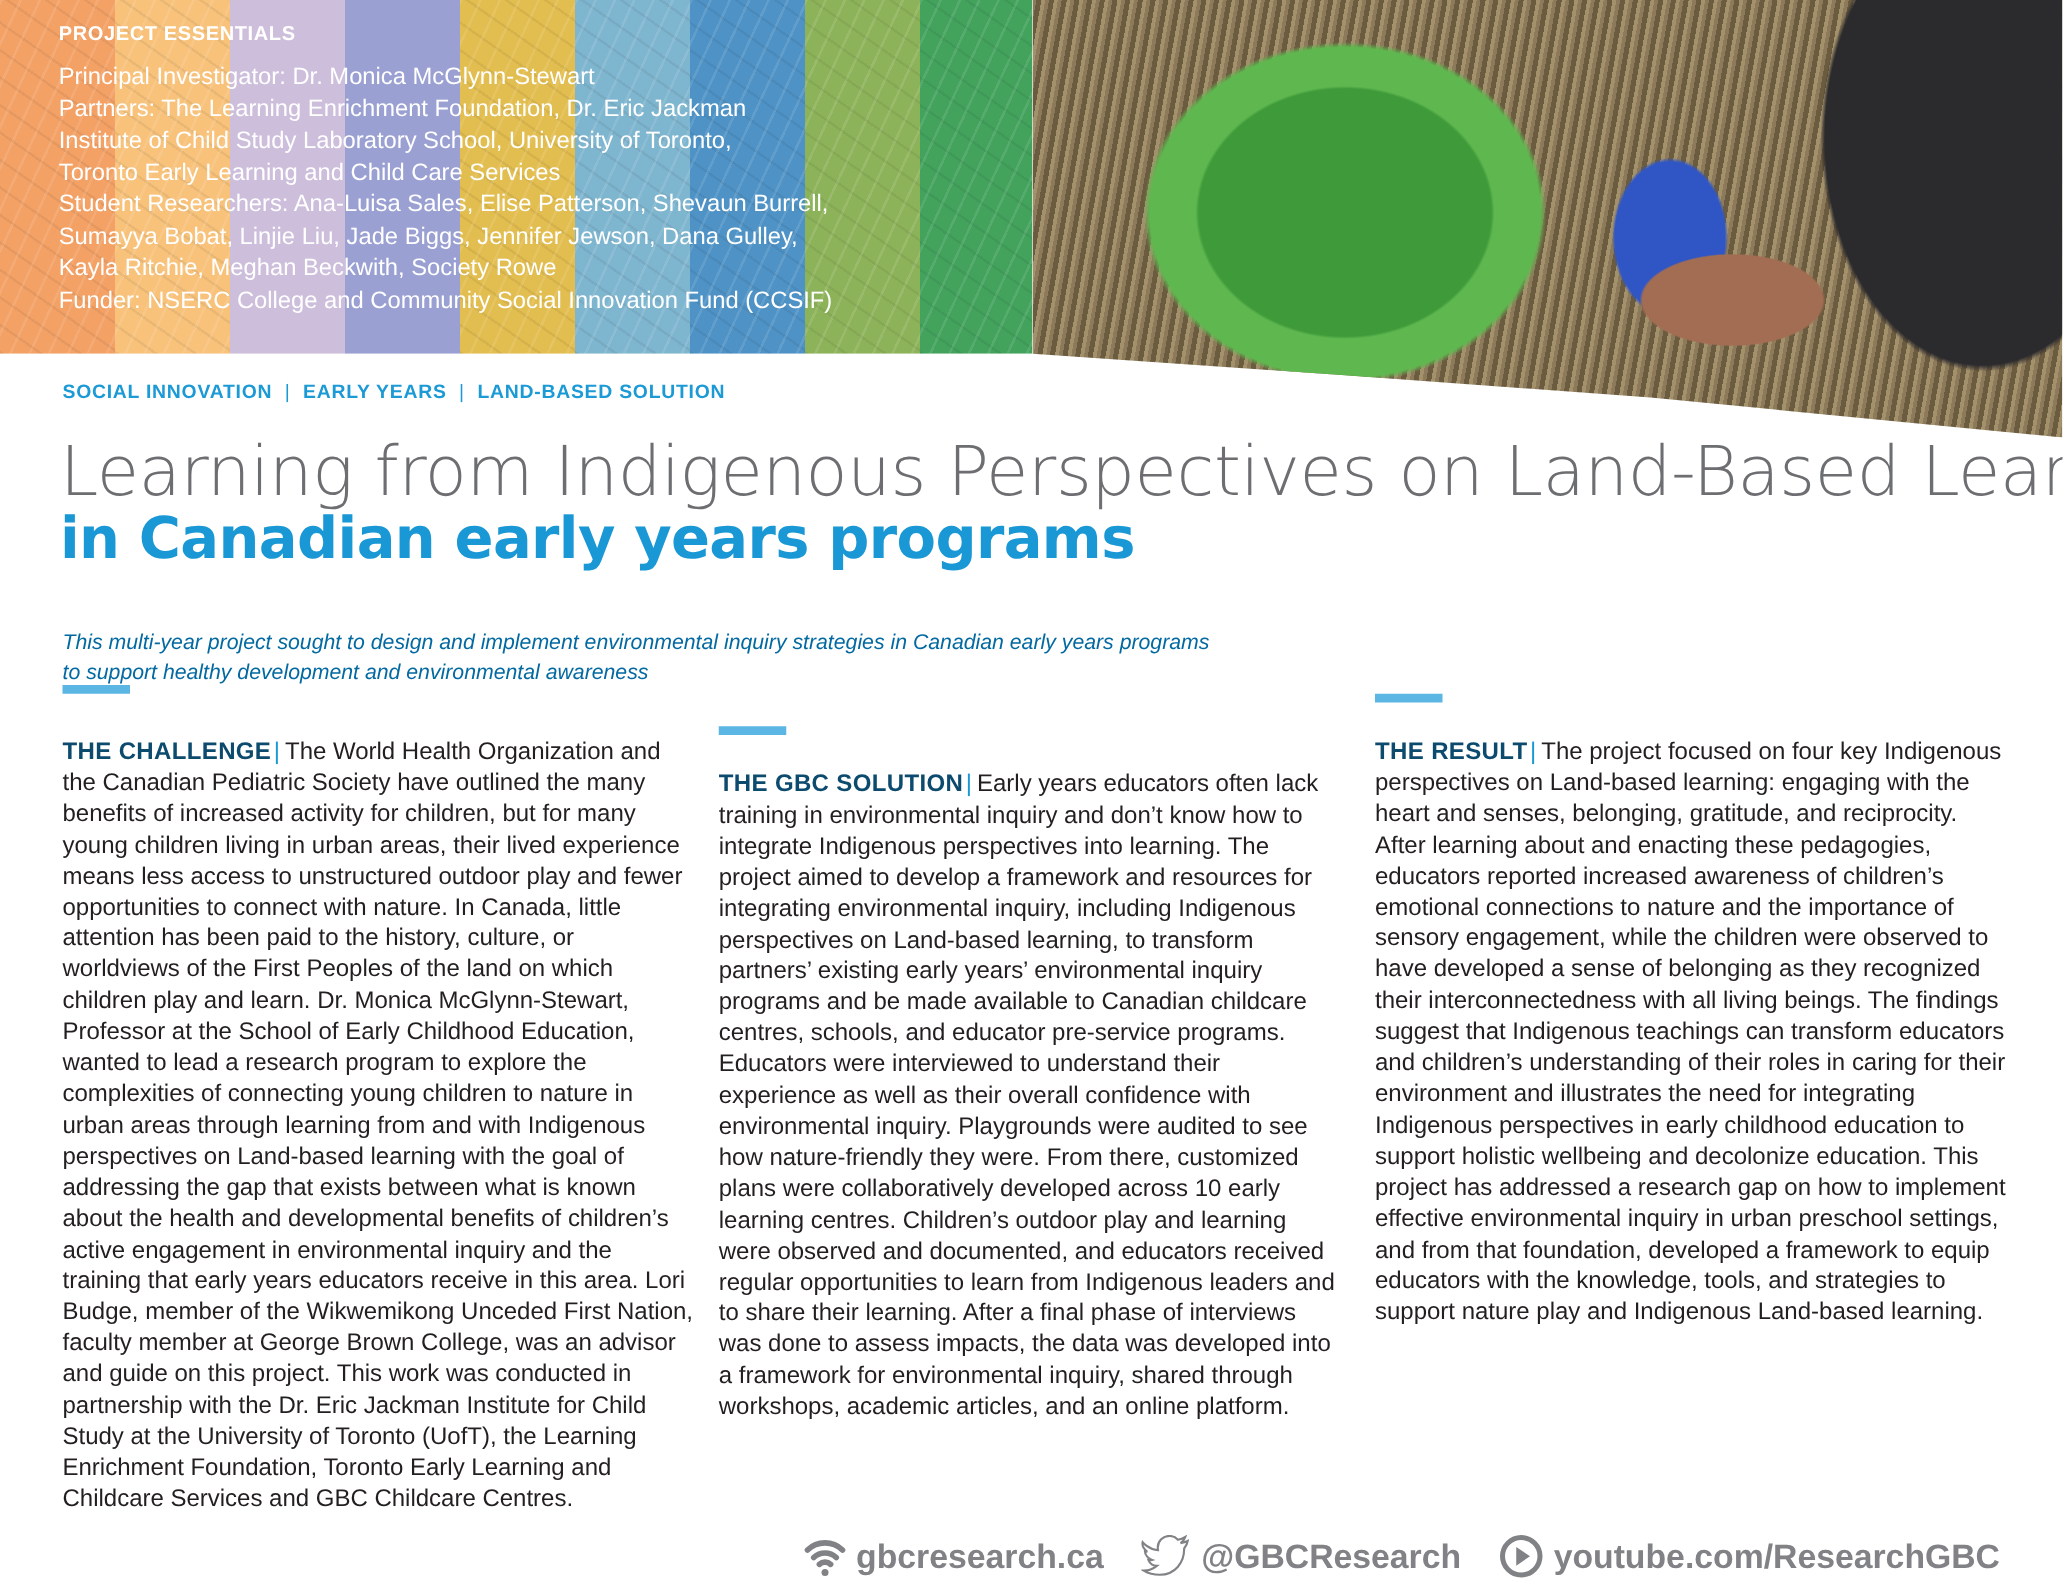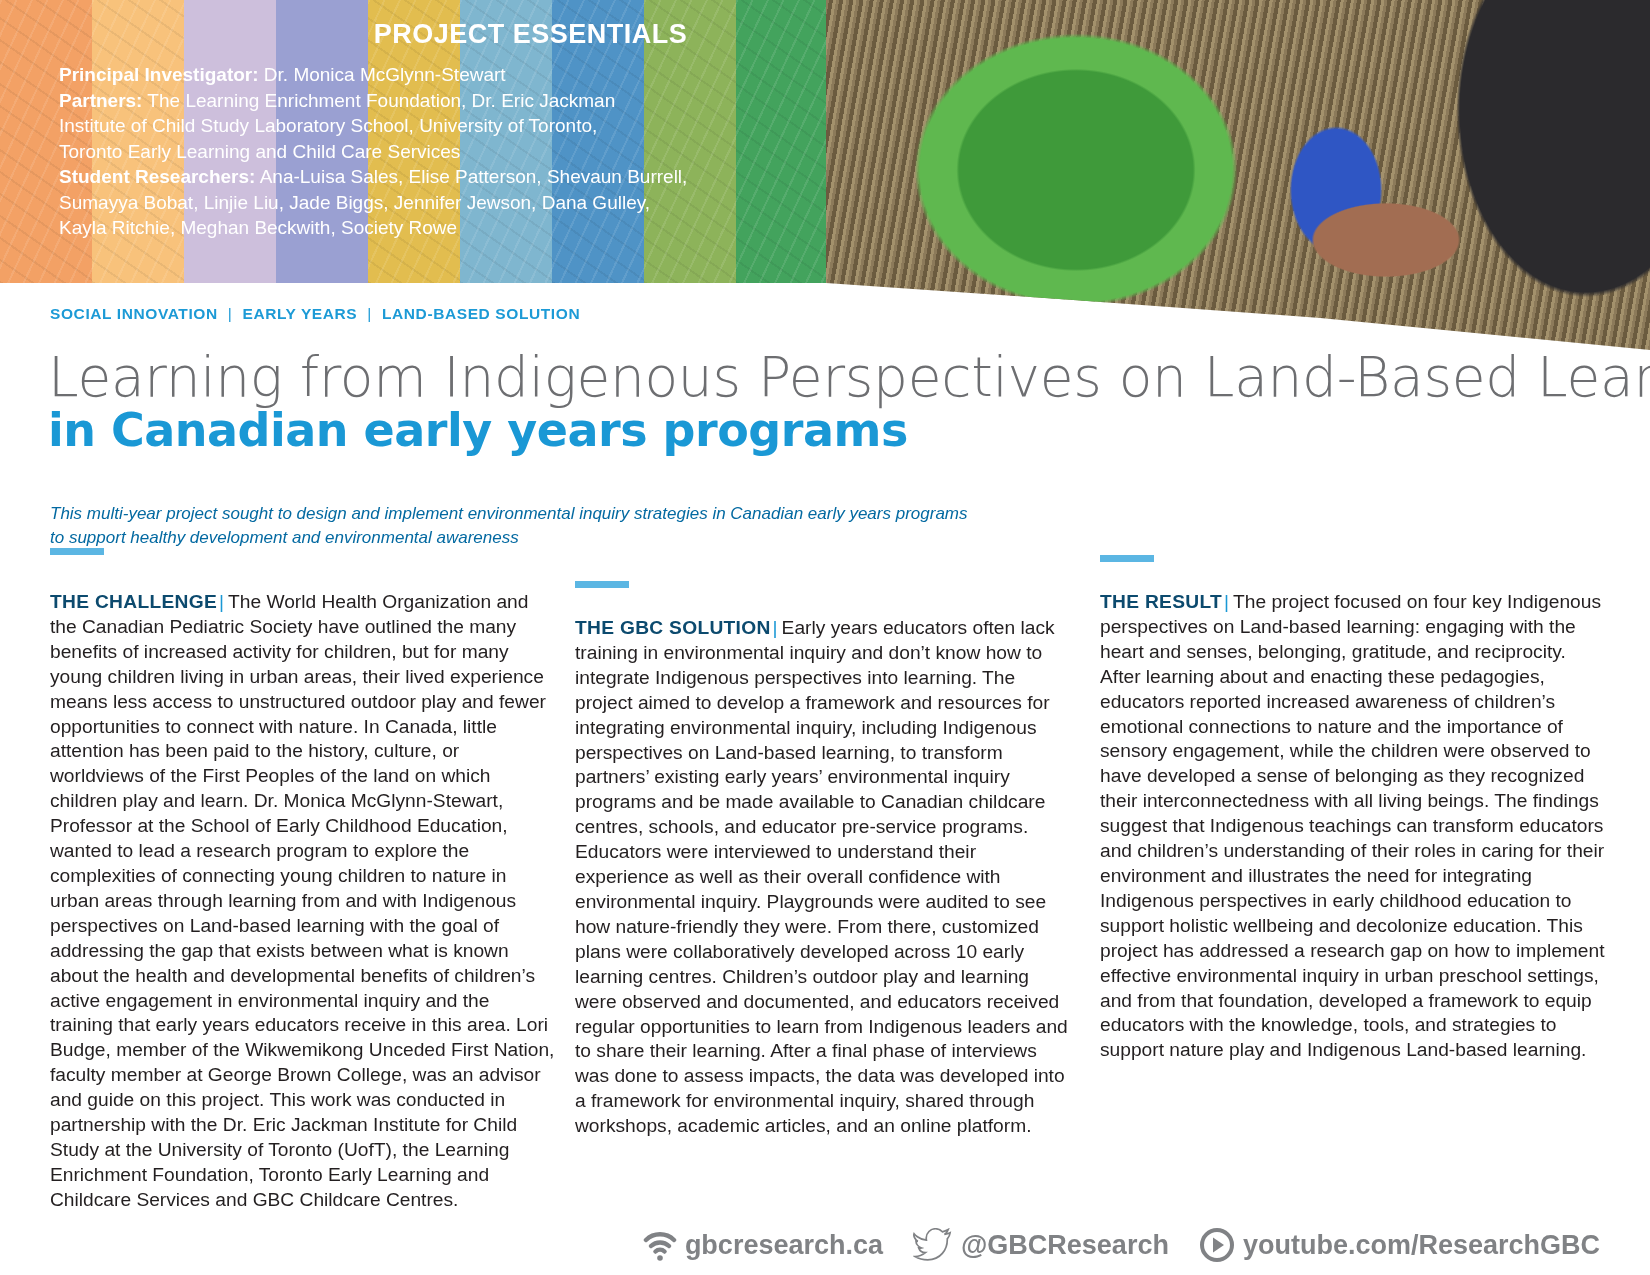--- a/index.html
+++ b/index.html
@@ -13,23 +13,23 @@
   .photo { position:absolute; left:826px; top:0; width:824px; height:360px;
      clip-path: polygon(0 0, 100% 0, 100% 350px, 60% 318px, 30% 300px, 0 283px);
      background:
        radial-gradient(ellipse 120px 60px at 560px 240px, #a26d52 0 60%, rgba(0,0,0,0) 62%),
        radial-gradient(ellipse 80px 110px at 510px 190px, #2f56c4 0 55%, rgba(0,0,0,0) 58%),
        radial-gradient(ellipse 180px 260px at 760px 110px, #2b2a2d 0 70%, rgba(0,0,0,0) 72%),
        radial-gradient(ellipse 260px 220px at 250px 170px, #3f9a3a 0 45%, #5fb84f 46% 60%, rgba(0,0,0,0) 62%),
        repeating-linear-gradient(100deg, #8c7a5a 0 3px, #6b5b3f 3px 7px, #a3916c 7px 10px);
   }
   .pe { position:absolute; left:47px; top:19px; color:#ffffff; z-index:2; }
-  .pe-title { font-family:"Liberation Sans", sans-serif; font-weight:bold; font-size:27px; letter-spacing:0.5px; margin-bottom:12px;text-align:right; }
+  .pe-title { font-family:"Liberation Sans", sans-serif; font-weight:bold; font-size:16px; letter-spacing:0.5px; margin-bottom:12px; }
   .pe-line { font-family:"Liberation Sans", sans-serif; font-size:19px; line-height:25.5px; white-space:nowrap; }
-  .pe-line b { font-weight:bold;margin-left:12px; }
+  .pe-line b { font-weight:normal; }
   .tags { position:absolute; left:50px; top:305px; font-family:"Liberation Sans", sans-serif; font-weight:bold; font-size:15.5px; color:#1c9ad6; letter-spacing:0.6px; white-space:nowrap; }
   .tags .sep { padding:0 10px; font-weight:normal; }
   .title1 { position:absolute; left:48px; top:345px; font-family:"DejaVu Sans", sans-serif; font-weight:200; font-size:55px; color:#6d6e71; white-space:nowrap; letter-spacing:-0.3px; }
   .title2 { position:absolute; left:48px; top:403px; font-family:"DejaVu Sans", sans-serif; font-weight:bold; font-size:46px; color:#1a98d5; white-space:nowrap; letter-spacing:-0.5px; }
   .subtitle { position:absolute; left:50px; top:502px; width:930px; font-family:Liberation Sans, sans-serif; font-style:italic; font-size:17px; line-height:24px; color:#0369a1; }
   .col { position:absolute; top:548px; width:505px; }
   .col.c1 { left:50px; top:548px; }
   .col.c2 { left:575px; top:581px; width:500px; }
   .col.c3 { left:1100px; top:555px; width:505px; }
   .dash { width:54px; height:7px; background:#5bb6e3; margin-bottom:28px; }
@@ -60,20 +60,21 @@
 
 <div class="pe">
   <div class="pe-title">PROJECT ESSENTIALS</div>
   <div class="pe-line"><b>Principal Investigator:</b><span> Dr. Monica McGlynn-Stewart</span></div>
   <div class="pe-line"><b>Partners:</b><span> The Learning Enrichment Foundation, Dr. Eric Jackman</span></div>
   <div class="pe-line"><b></b><span>Institute of Child Study Laboratory School, University of Toronto,</span></div>
   <div class="pe-line"><b></b><span>Toronto Early Learning and Child Care Services</span></div>
   <div class="pe-line"><b>Student Researchers:</b><span> Ana-Luisa Sales, Elise Patterson, Shevaun Burrell,</span></div>
   <div class="pe-line"><b></b><span>Sumayya Bobat, Linjie Liu, Jade Biggs, Jennifer Jewson, Dana Gulley,</span></div>
   <div class="pe-line"><b></b><span>Kayla Ritchie, Meghan Beckwith, Society Rowe</span></div>
+  <div class="pe-line"><b>Funder:</b><span> NSERC College and Community Social Innovation Fund (CCSIF)</span></div>
 </div>
 
 <div class="tags">
   <span>SOCIAL INNOVATION</span><span class="sep">|</span><span>EARLY YEARS</span><span class="sep">|</span><span>LAND-BASED SOLUTION</span>
 </div>
 
 <div class="title1">Learning from Indigenous Perspectives on Land-Based Learning</div>
 <div class="title2">in Canadian early years programs</div>
 <div class="subtitle">This multi-year project sought to design and implement environmental inquiry strategies in Canadian early years programs to support healthy development and environmental awareness</div>
 

